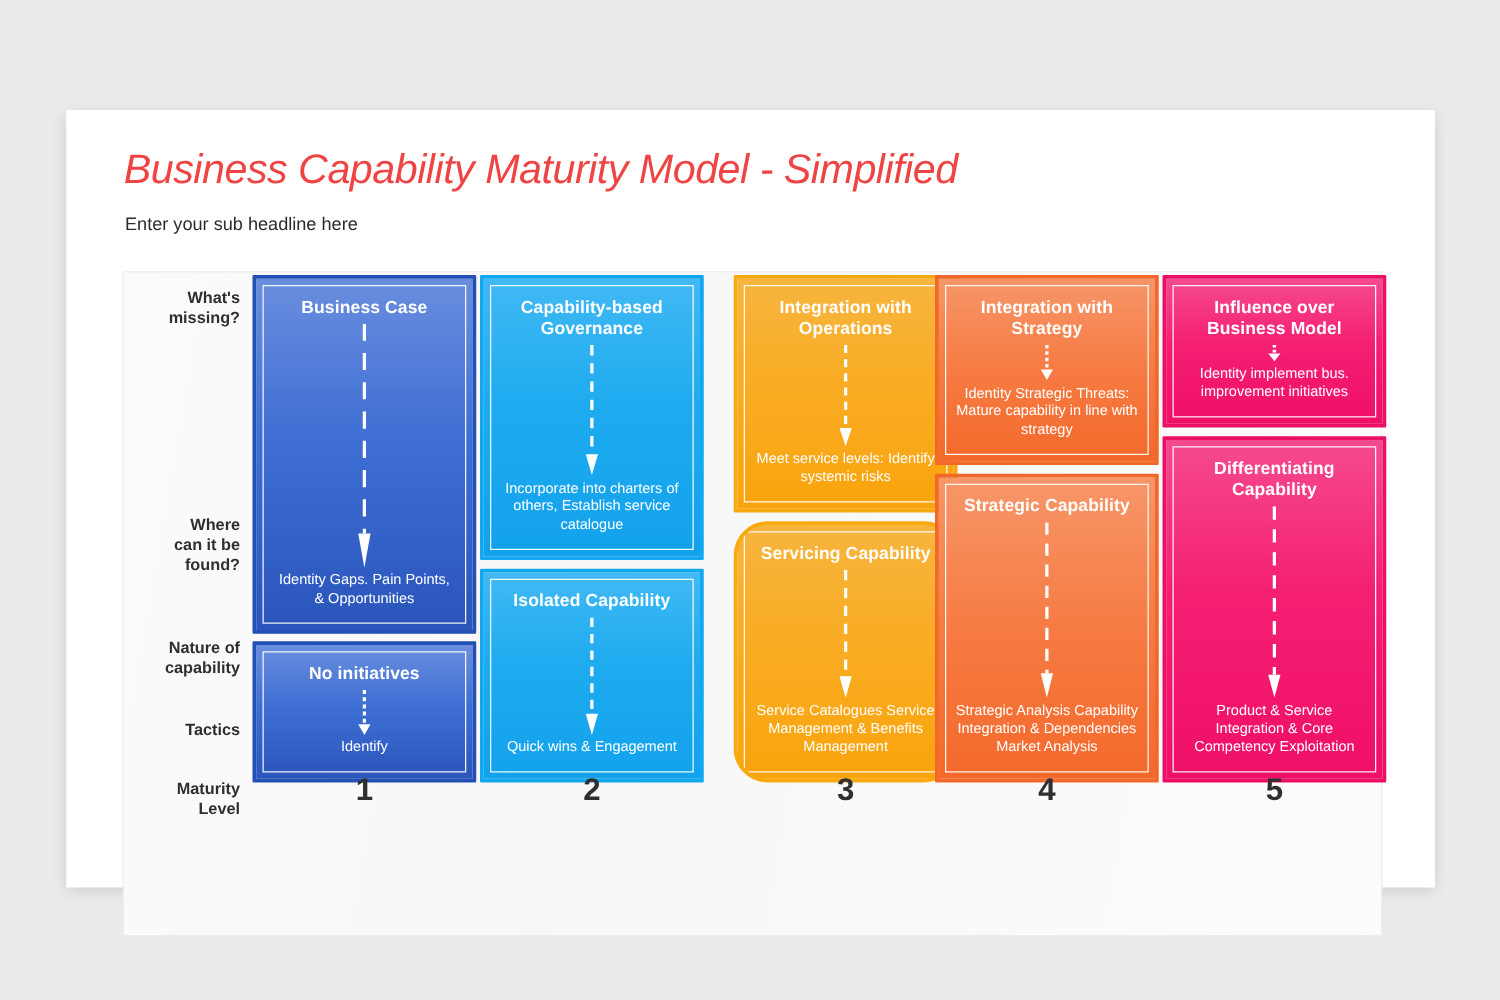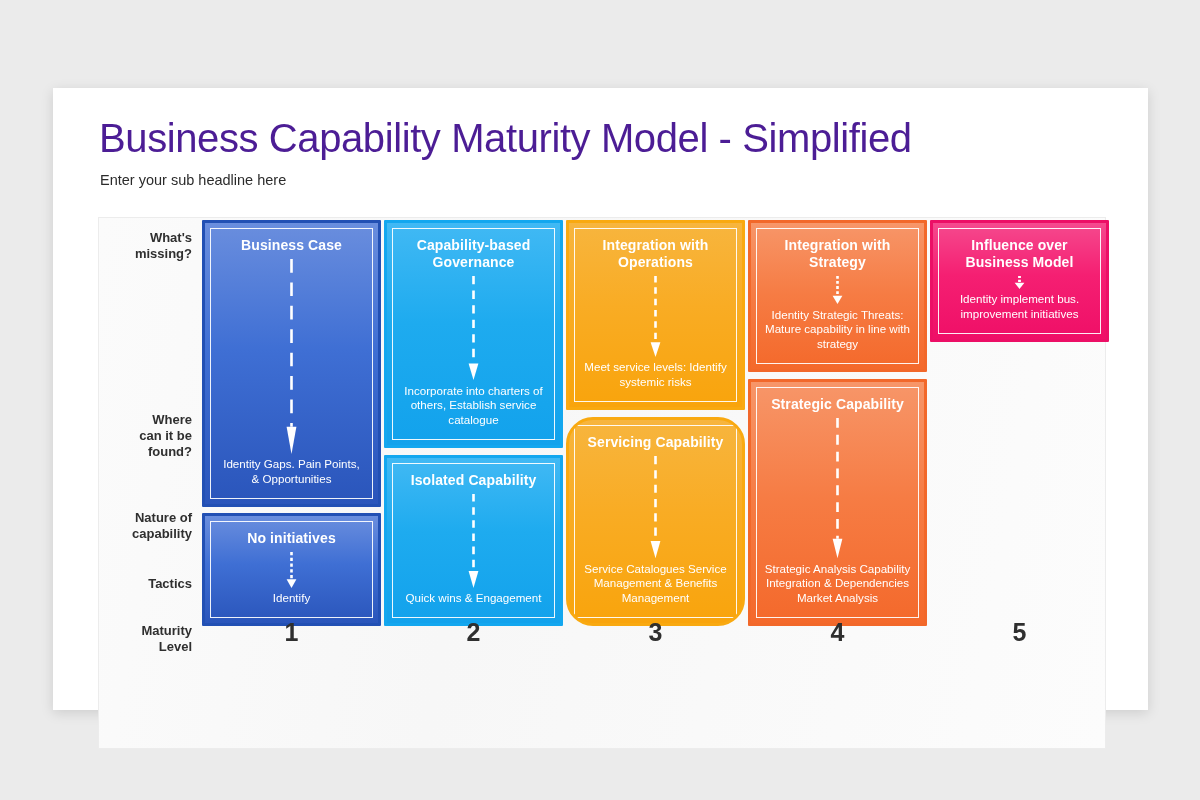--- a/index.html
+++ b/index.html
@@ -16,25 +16,26 @@
     position: absolute;
     left: 53px; top: 88px;
     width: 1095px; height: 622px;
     background: #ffffff;
     box-shadow: 0 3px 12px rgba(0,0,0,0.13);
   }
 
   .title {
     position: absolute;
     left: 46px; top: 28px;
-    font-size: 40px;
+    font-size: 33px;
     font-weight: 400;
-    color: #4c1d95;
+    color: #ef4444;
     letter-spacing: -0.4px;
     white-space: nowrap;
+    font-style: italic;
   }
   .subtitle {
     position: absolute;
     left: 47px; top: 84px;
     font-size: 14.5px;
     font-weight: 400;
     color: #2b2b2b;
     white-space: nowrap;
   }
 
@@ -62,21 +63,21 @@
   .rl-missing { top: 12px; }
   .rl-where   { top: 194px; }
   .rl-nature  { top: 292px; }
   .rl-tactics { top: 358px; }
   .rl-level   { top: 405px; }
 
   
   .col { position: absolute; top: 0; width: 179px; height: 100%; }
   .col-0 { left: 103px; }
   .col-1 { left: 285px; padding-left: 11px; }
-  .col-2 { left: 467px; padding-left: 27px; }
+  .col-2 { left: 488px; padding-left: 27px; }
   .col-3 { left: 649px; }
   .col-4 { left: 831px; }
 
   
   .box {
     position: absolute;
     left: 0; width: 179px;
     border-radius: 1px;
     overflow: hidden;
   }
@@ -285,18 +286,30 @@
             <div class="head">Influence over Business Model</div>
             <div class="arrowwrap">
               <svg viewBox="0 0 11 100" preserveAspectRatio="none">
                   <line x1="5.5" y1="0" x2="5.5" y2="52" stroke="#ffffff" stroke-width="2.8" stroke-dasharray="16 14"></line>
                   <polygon points="5.5,100 0.6,52 10.4,52" fill="#ffffff"></polygon>
                 </svg>
             </div>
             <div class="body">Identity implement bus. improvement initiatives</div>
           </div>
         </div>
+        <div class="box c4" style="top:131px;height:277px;">
+          <div class="inner">
+            <div class="head">Differentiating Capability</div>
+            <div class="arrowwrap">
+              <svg viewBox="0 0 11 100" preserveAspectRatio="none">
+                  <line x1="5.5" y1="0" x2="5.5" y2="88" stroke="#ffffff" stroke-width="2.6" stroke-dasharray="7 5"></line>
+                  <polygon points="5.5,100 0.6,88 10.4,88" fill="#ffffff"></polygon>
+                </svg>
+            </div>
+            <div class="body">Product &amp; Service Integration &amp; Core Competency Exploitation</div>
+          </div>
+        </div>
         <div class="level-num">5</div>
       </div>
 
     </div>
   </div>
 </div>
 
 </body></html>

